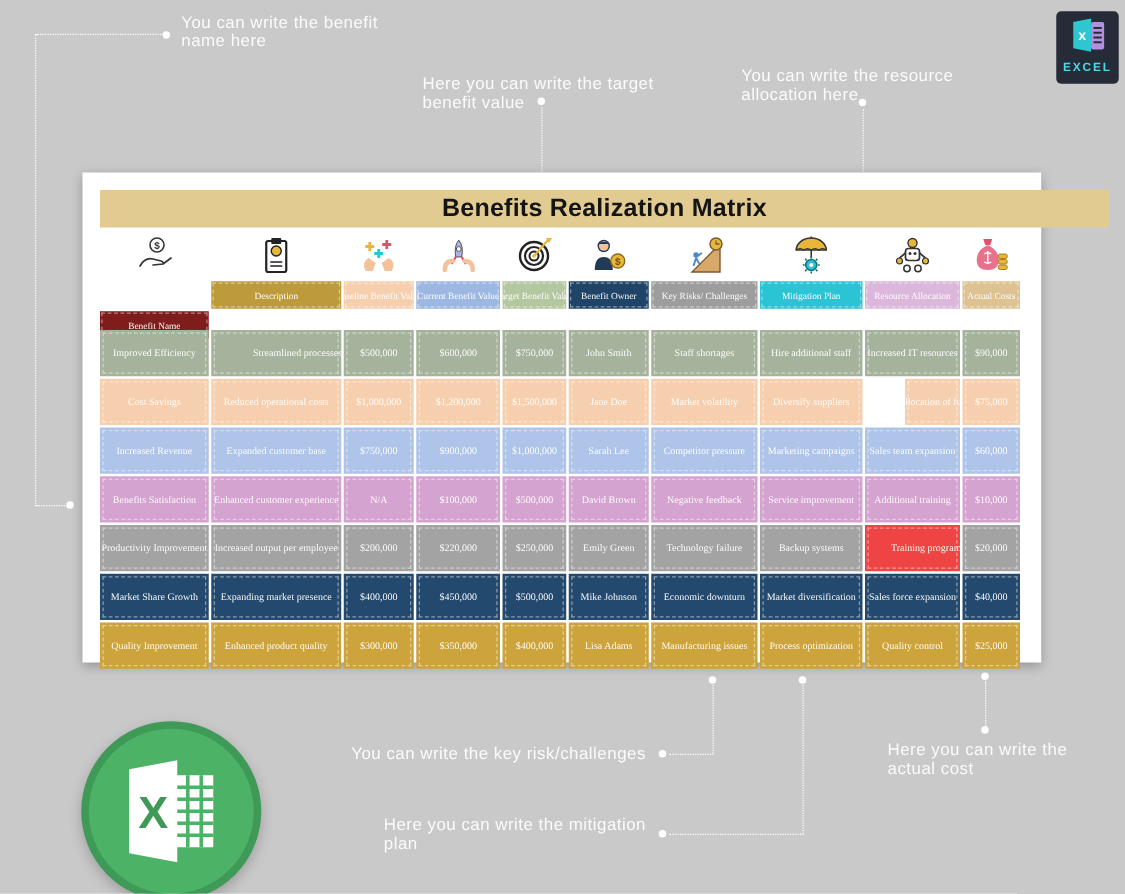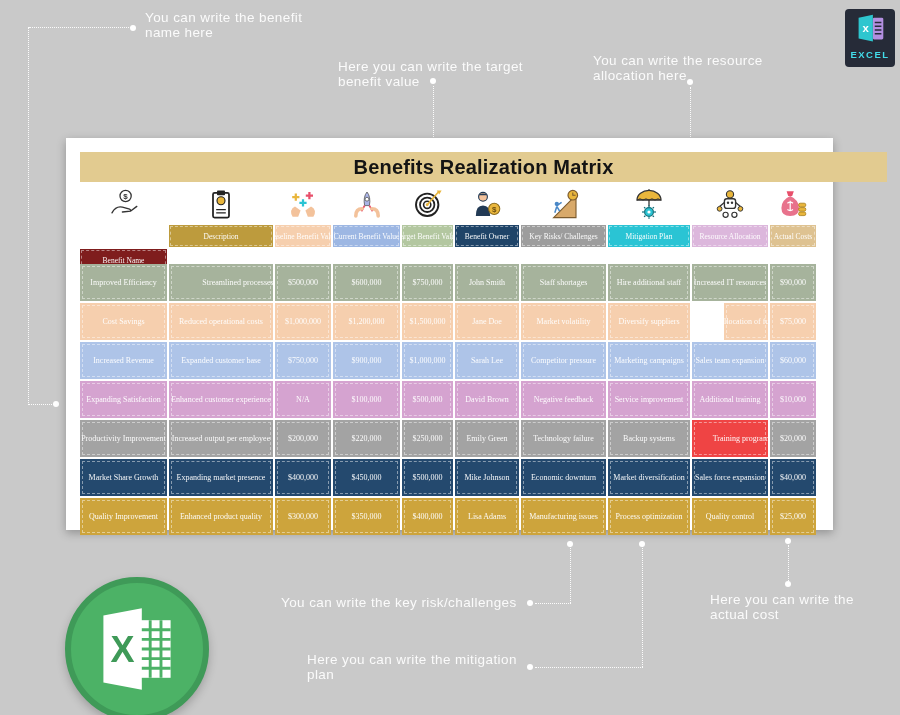--- a/index.html
+++ b/index.html
@@ -232,21 +232,21 @@
       <div class="data-cell" style="background: rgb(174, 196, 232);">Increased Revenue</div>
       <div class="data-cell" style="background: rgb(174, 196, 232);">Expanded customer base</div>
       <div class="data-cell" style="background: rgb(174, 196, 232);">$750,000</div>
       <div class="data-cell" style="background: rgb(174, 196, 232);">$900,000</div>
       <div class="data-cell" style="background: rgb(174, 196, 232);">$1,000,000</div>
       <div class="data-cell" style="background: rgb(174, 196, 232);">Sarah Lee</div>
       <div class="data-cell" style="background: rgb(174, 196, 232);">Competitor pressure</div>
       <div class="data-cell" style="background: rgb(174, 196, 232);">Marketing campaigns</div>
       <div class="data-cell" style="background: rgb(174, 196, 232);">Sales team expansion</div>
       <div class="data-cell" style="background: rgb(174, 196, 232);">$60,000</div>
-      <div class="data-cell" style="background: rgb(213, 163, 208);">Expanding Satisfaction</div>
+      <div class="data-cell" style="background: rgb(213, 163, 208);">Benefits Satisfaction</div>
       <div class="data-cell" style="background: rgb(213, 163, 208);">Enhanced customer experience</div>
       <div class="data-cell" style="background: rgb(213, 163, 208);">N/A</div>
       <div class="data-cell" style="background: rgb(213, 163, 208);">$100,000</div>
       <div class="data-cell" style="background: rgb(213, 163, 208);">$500,000</div>
       <div class="data-cell" style="background: rgb(213, 163, 208);">David Brown</div>
       <div class="data-cell" style="background: rgb(213, 163, 208);">Negative feedback</div>
       <div class="data-cell" style="background: rgb(213, 163, 208);">Service improvement</div>
       <div class="data-cell" style="background: rgb(213, 163, 208);">Additional training</div>
       <div class="data-cell" style="background: rgb(213, 163, 208);">$10,000</div>
       <div class="data-cell" style="background: rgb(163, 163, 163);">Productivity Improvement</div>

